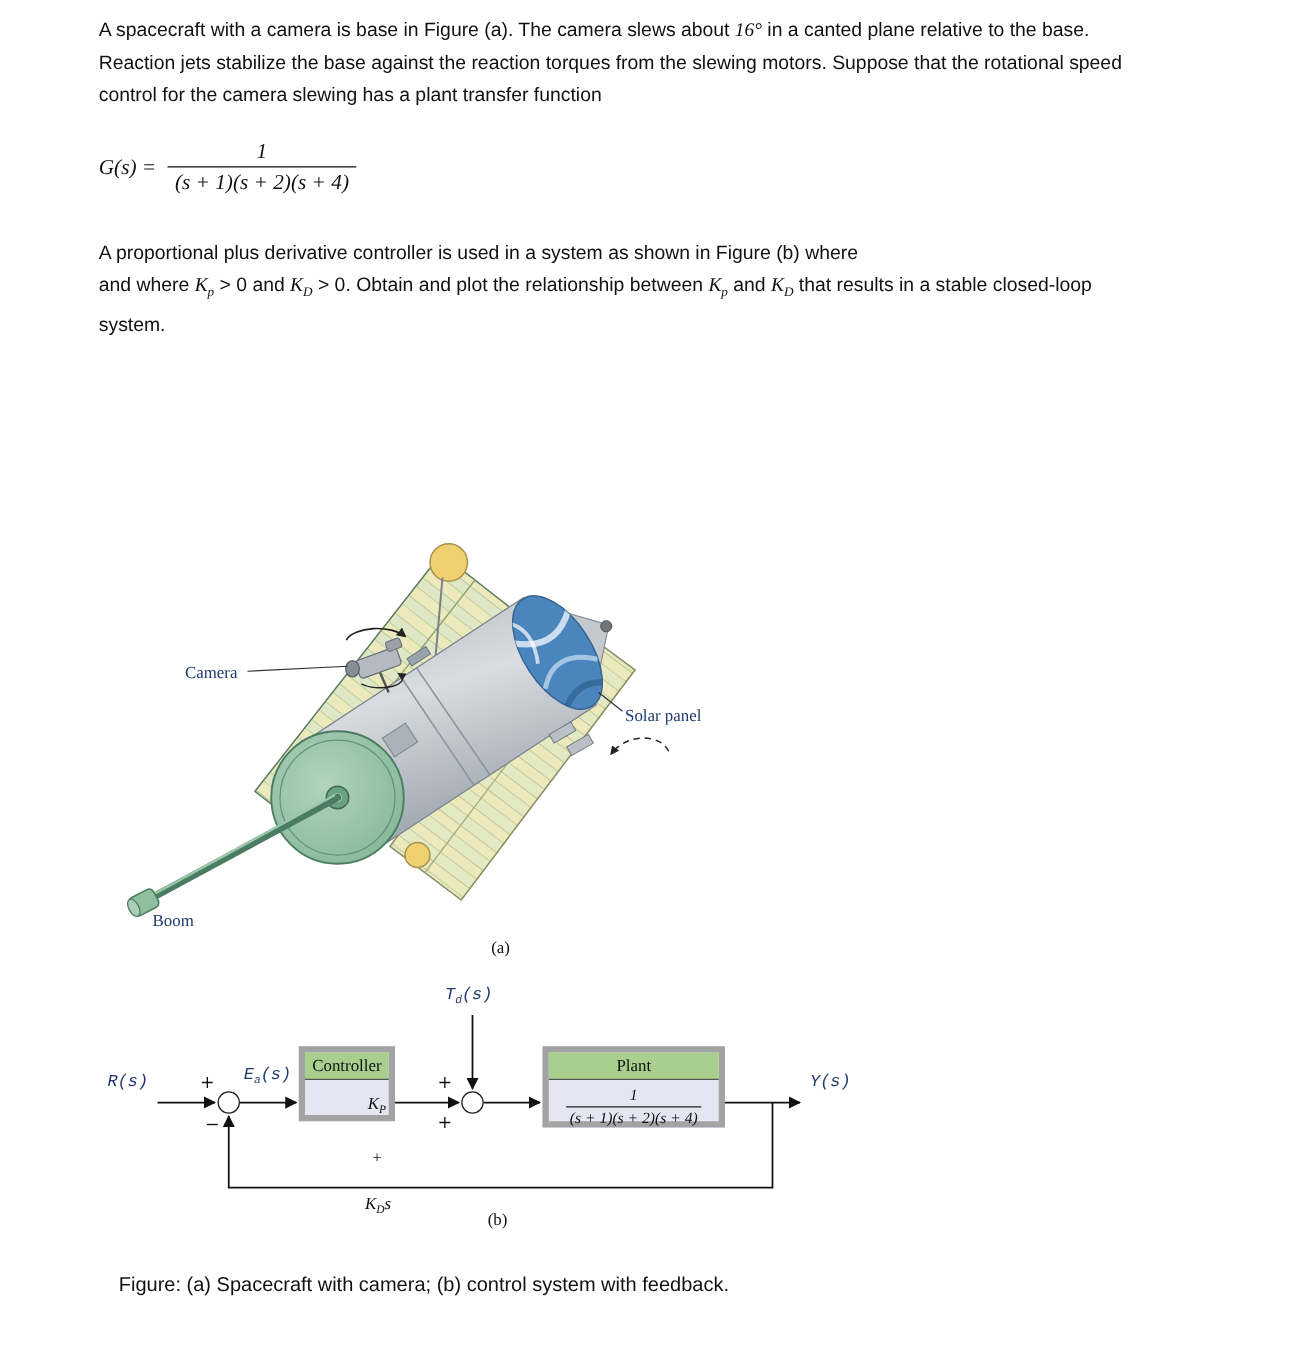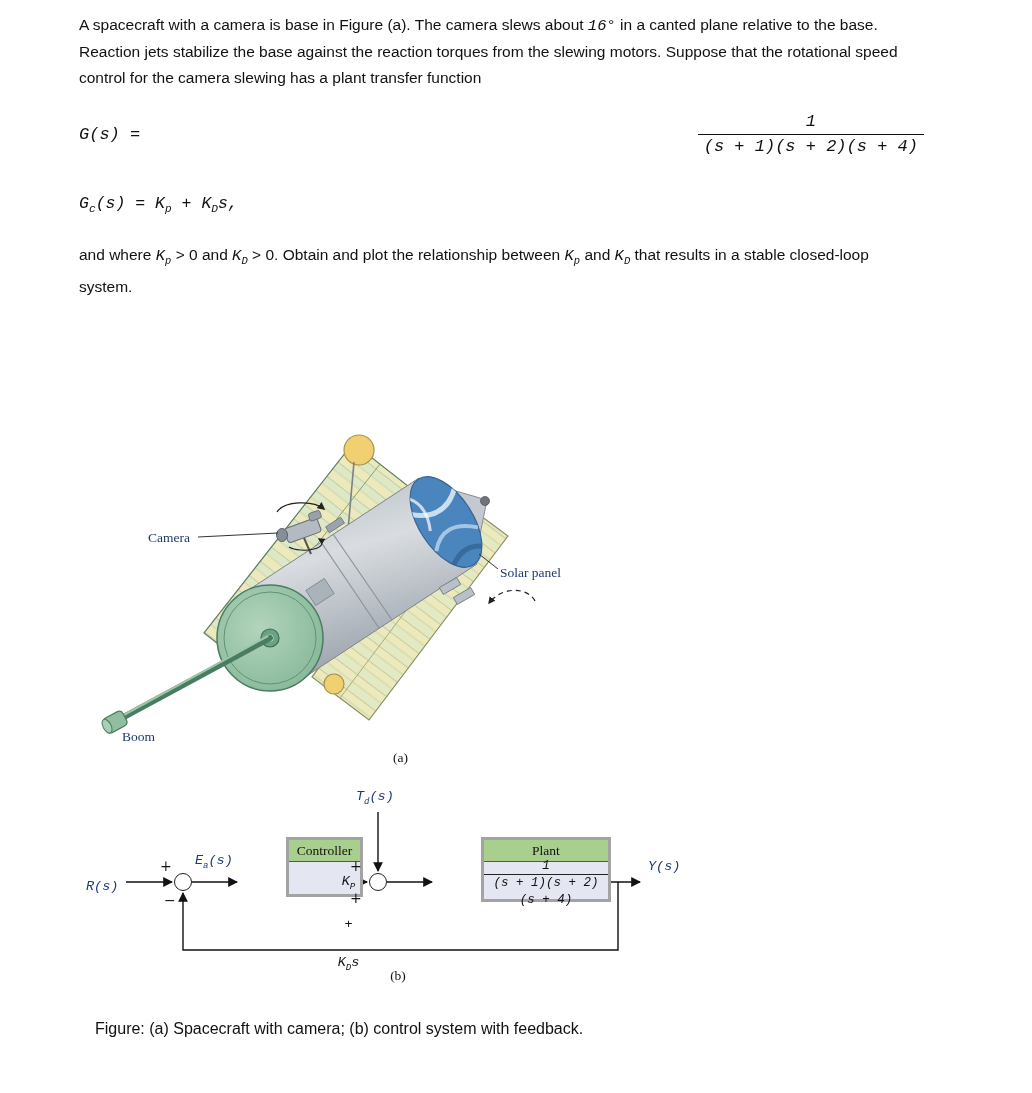--- a/index.html
+++ b/index.html
@@ -5,42 +5,42 @@
   * { margin:0; padding:0; box-sizing:border-box; }
   html,body { background:#ffffff; }
   body {
     width:1032px; height:1093px; position:relative; overflow:hidden;
     font-family:"Liberation Sans", sans-serif; color:#111;
   }
 
   
   .text-block { position:absolute; left:79px; top:12px; width:845px; font-size:15.5px; line-height:26px; }
   p.para { margin:0; }
-  .mi { font-family:Liberation Mono, monospace; font-style:italic; }
+  .mi { font-family:Liberation Serif, serif; font-style:italic; }
   .mi sub, sub.mi-sub { font-style:italic; font-size:0.68em; }
-  .equation { display:flex; justify-content:space-between; align-items:center;
+  .equation { display:flex; justify-content:flex-start; align-items:center;
               font-family:"DejaVu Serif", serif; font-style:italic; font-size:17px; }
   .equation.eq1 { margin:20px 0 32px; }
   .equation.eq2 { margin:16px 0 20px; font-size:16.5px; }
   .frac { display:inline-flex; flex-direction:column; align-items:center; margin-left:9px; line-height:1.35; }
   .frac .num { padding:0 6px; }
   .frac .den { border-top:1.4px solid #111; padding:1px 6px 0; }
 
   
   .spacecraft { position:absolute; left:88px; top:426px; }
   .spacecraft text { font-family:"Liberation Serif", serif; font-size:13.5px; fill:var(--label-navy, #1f3a6e); }
   .spacecraft text.cap { fill:#111; }
 
   
   .bdiagram { position:absolute; left:80px; top:788px; width:720px; height:210px; }
   .bdiagram .wires { position:absolute; left:0; top:0; }
   .wires line, .wires polyline { stroke:#111; stroke-width:1.4; fill:none; }
   .sumjunction { position:absolute; width:18px; height:18px; border:1.6px solid #222;
                  border-radius:50%; background:#fff; }
-  .block { position:absolute; border:3px solid #a3a3a3; background:var(--block-body, #e4e6f2);margin-left:47px; }
+  .block { position:absolute; border:5px solid #a3a3a3; background:var(--block-body, #e4e6f2); }
   .bhead { background:var(--block-header, #a9cf8e); border-bottom:1px solid #555; height:22px;
            line-height:22px; text-align:center; font-family:"Liberation Serif", serif; font-size:13.5px; color:#111; }
   .bbody { text-align:center; font-size:13.5px; color:#111; }
   .bbody.ctrl { height:37px; line-height:37px;padding-left:48px; }
   .bbody.plantbody { height:42px; display:flex; align-items:center; justify-content:center; }
   .frac-sm { display:inline-flex; flex-direction:column; align-items:center; font-size:12.5px; line-height:1.3; }
   .frac-sm .num { padding:0 3px; }
   .frac-sm .den { border-top:1px solid #222; padding:0 3px; }
   .dlabel { position:absolute; font-family:Liberation Mono, monospace; font-style:italic;
             font-size:13.5px; color:var(--label-navy, #1f3a6e); white-space:nowrap; }
@@ -61,24 +61,22 @@
     <p class="para"><span>A spacecraft with a camera is base in Figure (a). The camera slews about </span><span class="mi">16°</span><span> in a canted plane relative to the base. Reaction jets stabilize the base against the reaction torques from the slewing motors. Suppose that the rotational speed control for the camera slewing has a plant transfer function</span></p>
 
     <div class="equation eq1">
       <span class="mi">G(s) =</span>
       <span class="frac">
         <span class="num mi">1</span>
         <span class="den mi">(s + 1)(s + 2)(s + 4)</span>
       </span>
     </div>
 
-
-    <div class="equation eq2">
-      <span class="mi"><span>G</span><sub>c</sub><span>(s) = K</span><sub>p</sub><span> + K</span><sub>D</sub><span>s,</span></span>
-    </div>
+    <p class="para">A proportional plus derivative controller is used in a system as shown in Figure (b) where</p>
+
 
     <p class="para"><span>and where </span><span class="mi"><span>K</span><sub>p</sub></span><span> &gt; 0 and </span><span class="mi"><span>K</span><sub>D</sub></span><span> &gt; 0. Obtain and plot the relationship between </span><span class="mi"><span>K</span><sub>p</sub></span><span> and </span><span class="mi"><span>K</span><sub>D</sub></span><span> that results in a stable closed-loop system.</span></p>
   </div>
 
   <svg class="spacecraft" width="540" height="345" viewBox="0 0 540 345">
     <defs>
       <pattern id="panelA" width="18" height="18" patternUnits="userSpaceOnUse" patternTransform="rotate(38)">
         <rect width="18" height="18" fill="#dfe8c6"></rect>
         <rect y="9" width="18" height="9" fill="#ece9bd"></rect>
         <line x1="0" y1="0" x2="18" y2="0" stroke="#a3b489" stroke-width="1"></line>
@@ -188,38 +186,38 @@
       </defs>
       <line x1="46" y1="94" x2="92" y2="94" marker-end="url(#arr)"></line>
       <line x1="112" y1="94" x2="157" y2="94" marker-end="url(#arr)"></line>
       <line x1="236" y1="94" x2="287" y2="94" marker-end="url(#arr)"></line>
       <line x1="298" y1="24" x2="298" y2="83" marker-end="url(#arr)"></line>
       <line x1="307" y1="94" x2="352" y2="94" marker-end="url(#arr)"></line>
       <line x1="500" y1="94" x2="560" y2="94" marker-end="url(#arr)"></line>
       <polyline points="538,94 538,162 103,162 103,105" marker-end="url(#arr)"></polyline>
     </svg>
 
-    <div class="dlabel" style="left:6px; top:91px"><span>R(s)</span></div>
+    <div class="dlabel" style="left:6px; top:71px"><span>R(s)</span></div>
     <div class="sign" style="left:80px; top:70px">+</div>
     <div class="sign" style="left:84px; top:104px">−</div>
     <div class="sumjunction" style="left:94px; top:85px"></div>
 
     <div class="dlabel" style="left:115px; top:65px"><span>E</span><sub>a</sub><span>(s)</span></div>
 
     <div class="block" style="left:159px; top:49px; width:77px; height:60px">
       <div class="bhead">Controller</div>
       <div class="bbody ctrl"><span class="mi"><span>K</span><sub>P</sub><span> + K</span><sub>D</sub><span>s</span></span></div>
     </div>
 
     <div class="dlabel" style="left:276px; top:1px"><span>T</span><sub>d</sub><span>(s)</span></div>
     <div class="sign" style="left:270px; top:70px">+</div>
     <div class="sign" style="left:270px; top:102px">+</div>
     <div class="sumjunction" style="left:289px; top:85px"></div>
 
-    <div class="block" style="left:354px; top:49px; width:130px; height:65px">
+    <div class="block" style="left:354px; top:49px; width:146px; height:65px">
       <div class="bhead">Plant</div>
       <div class="bbody plantbody">
         <span class="frac-sm mi">
           <span class="num">1</span>
           <span class="den">(s + 1)(s + 2)(s + 4)</span>
         </span>
       </div>
     </div>
 
     <div class="dlabel" style="left:568px; top:71px"><span>Y(s)</span></div>

